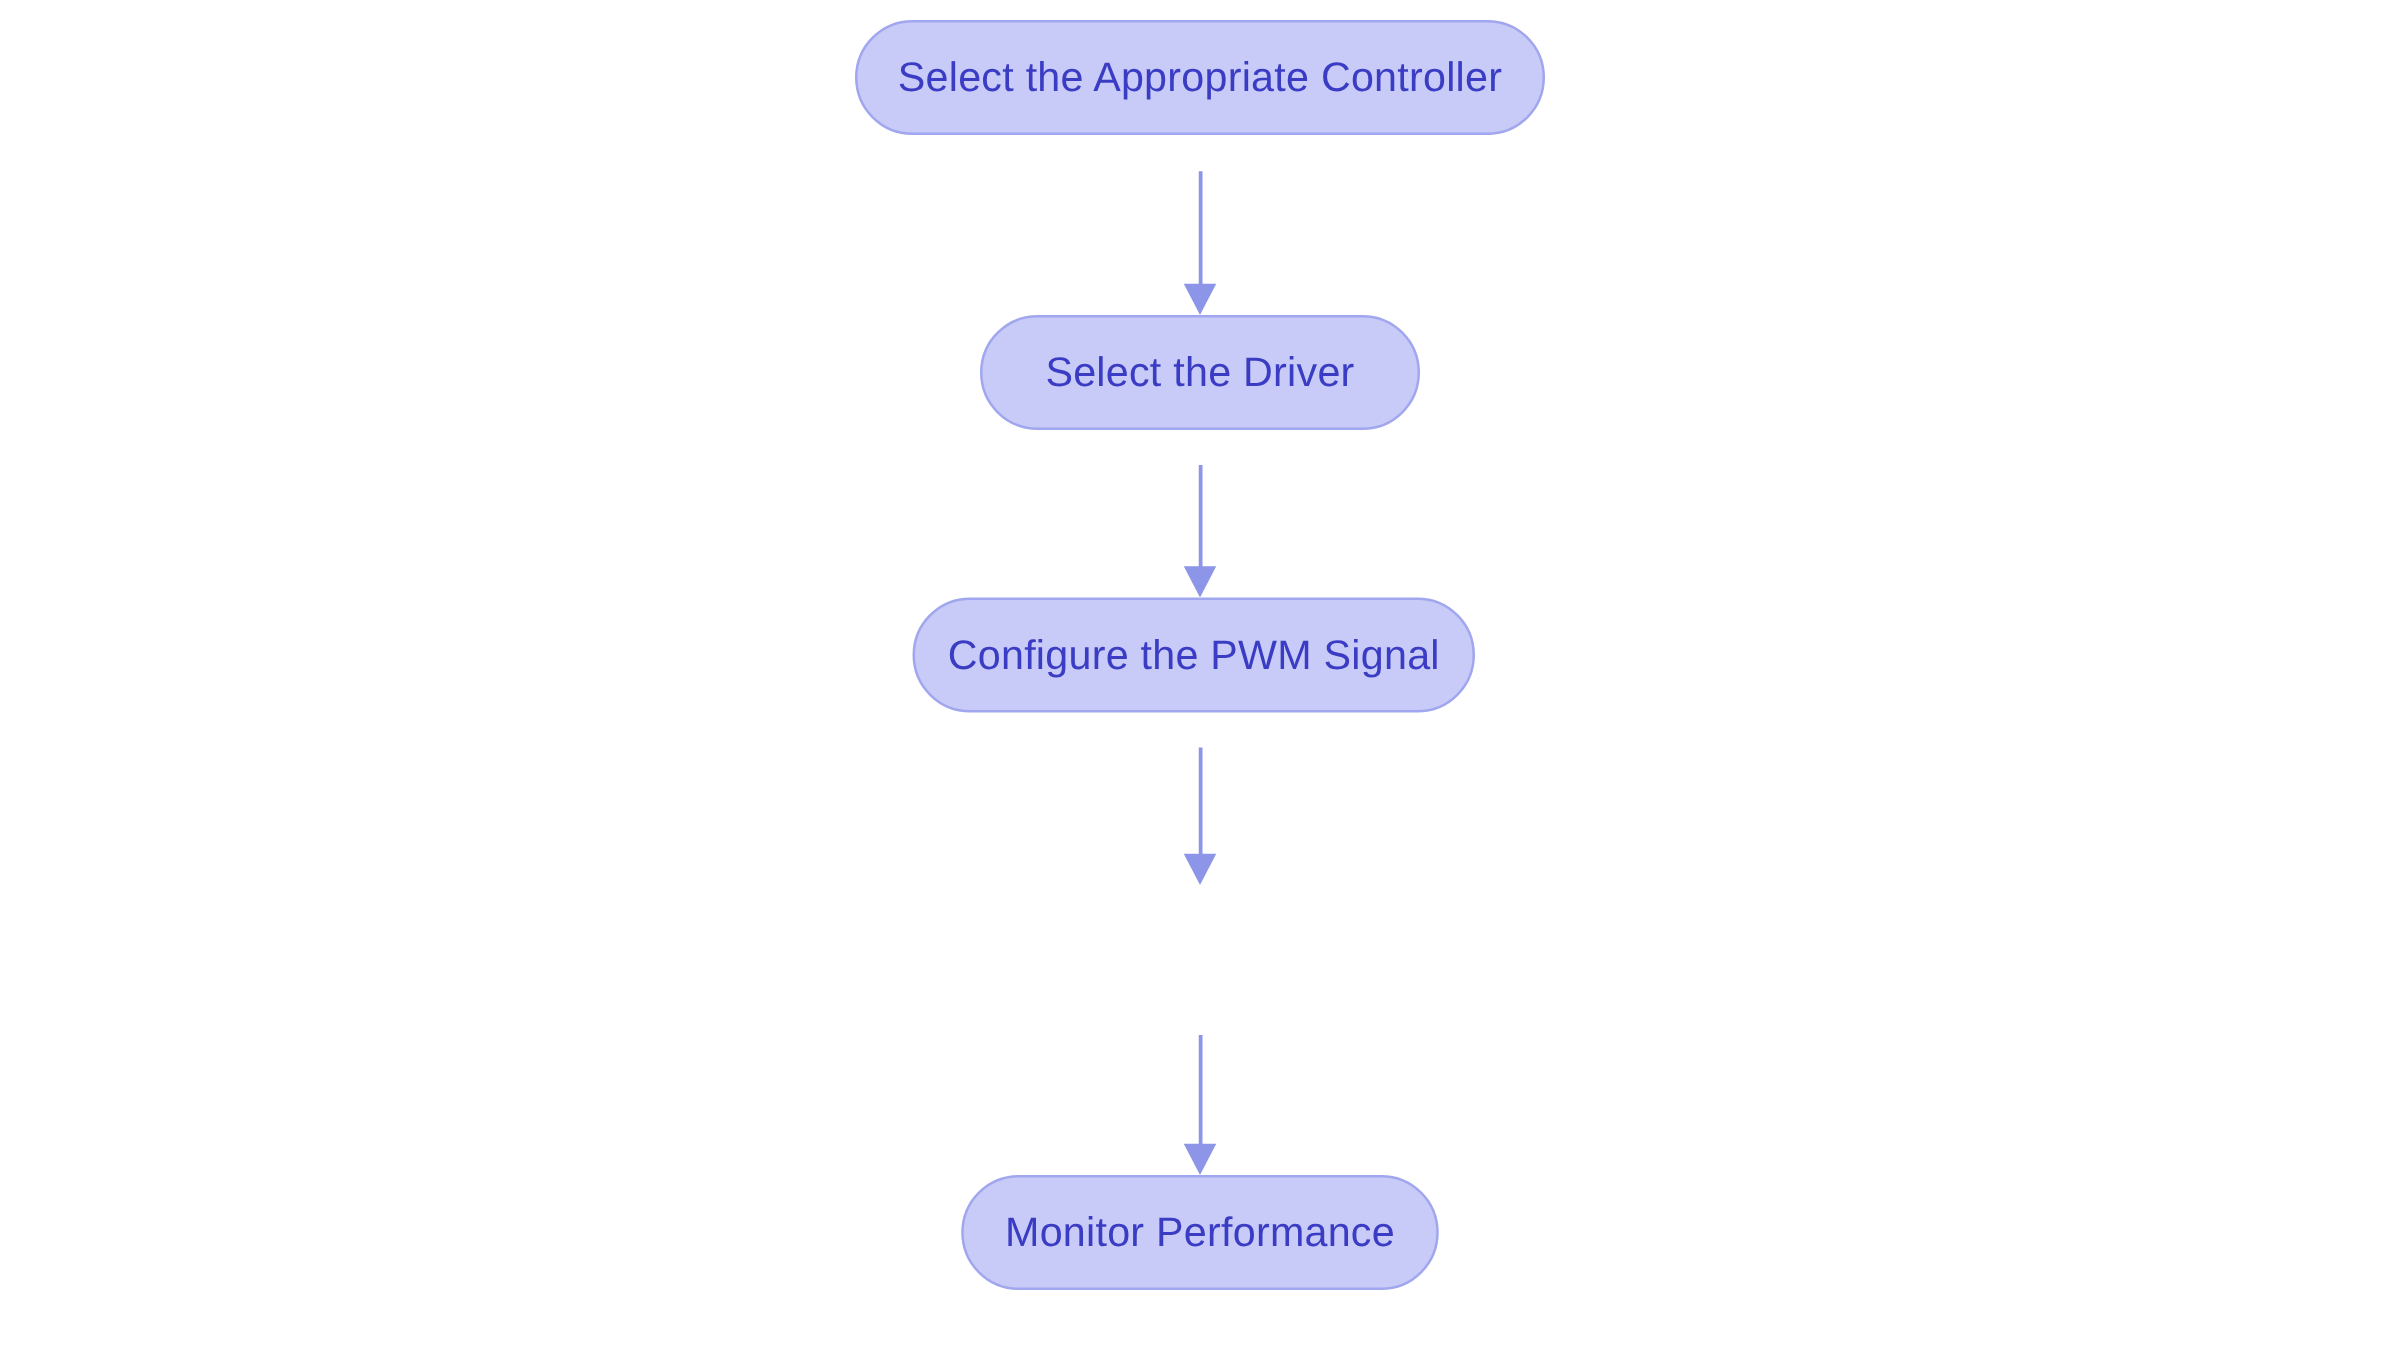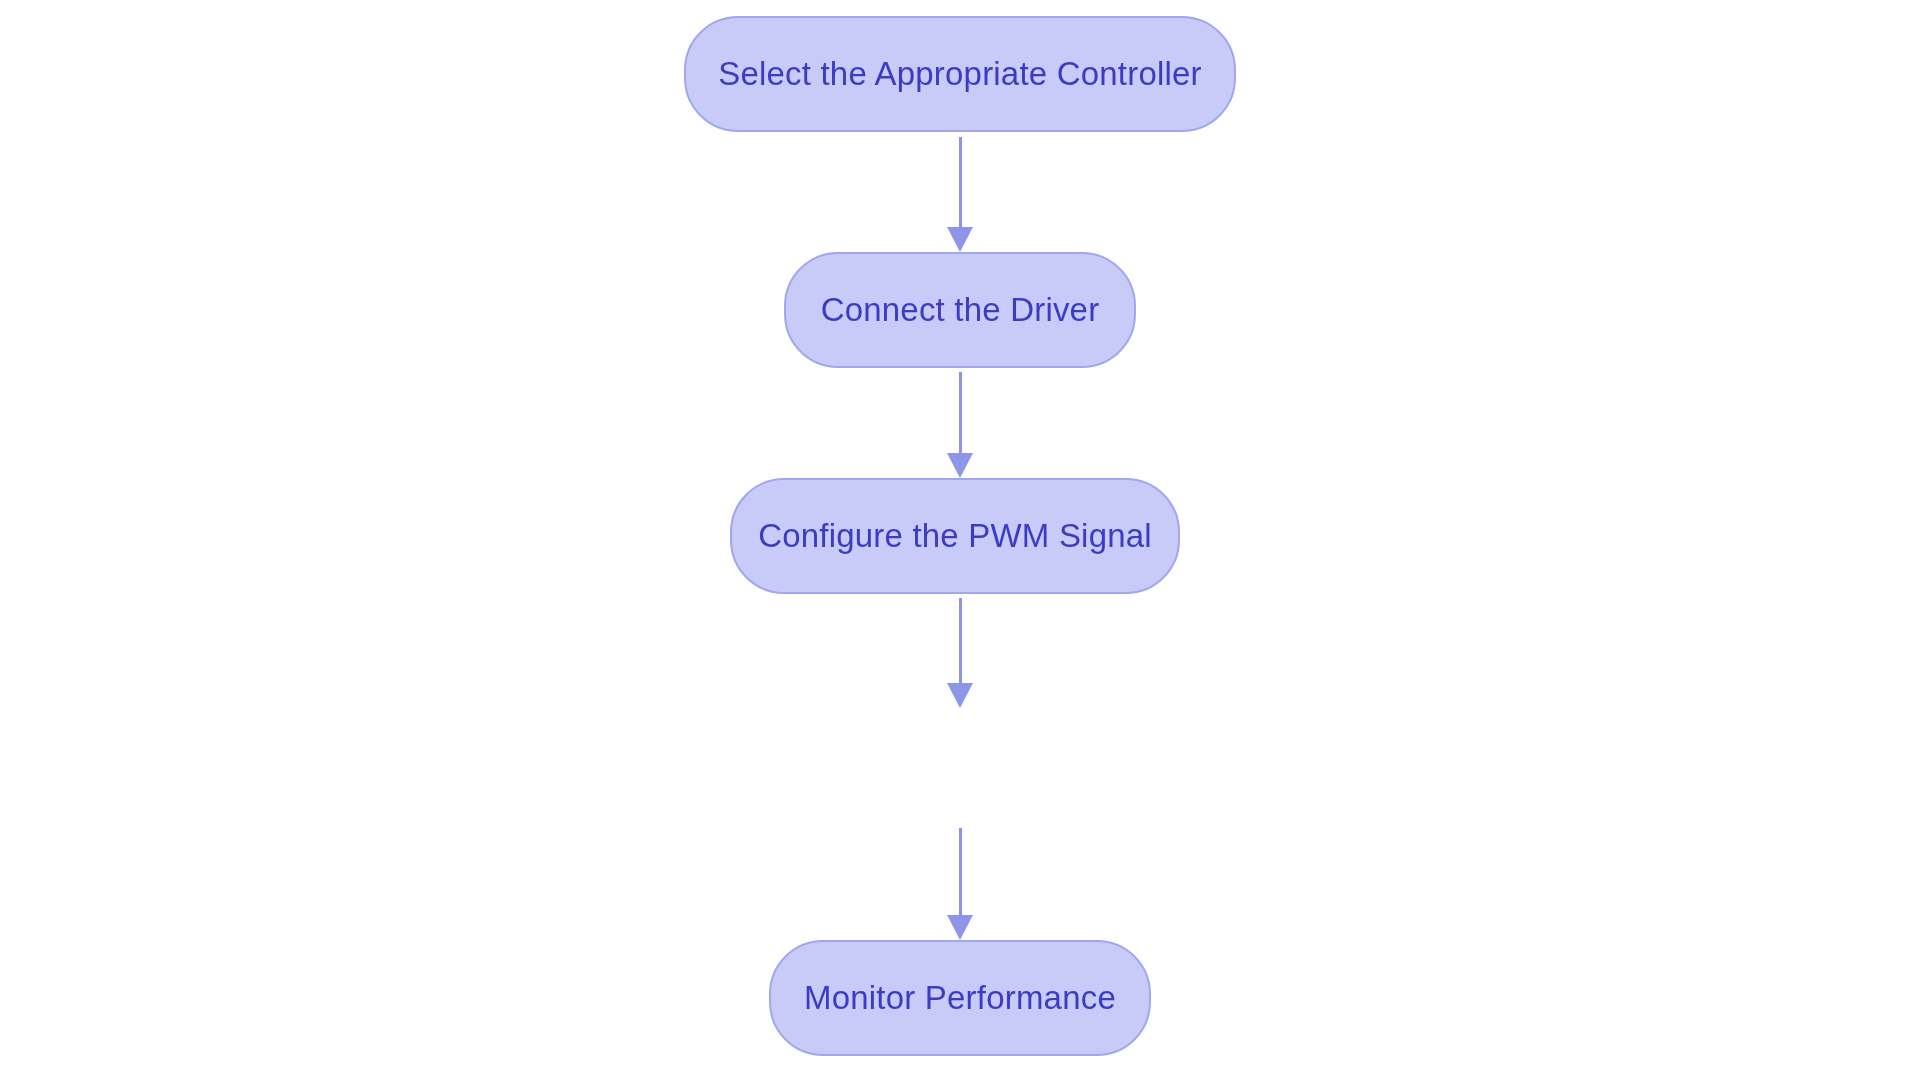--- a/index.html
+++ b/index.html
@@ -10,21 +10,21 @@
   #canvas {
     position: relative;
     width: 1920px;
     height: 1083px;
     background: var(--bg, #ffffff);
     overflow: hidden;
     font-family: "Liberation Sans", sans-serif;
   }
   .flow-node {
     position: absolute;
-    height: 116px;
+    height: 92px;
     box-sizing: border-box;
     background: var(--node-fill, #c8cbf7);
     border: 2px solid var(--node-border, #a0a7ef);
     border-radius: 54px;
     display: flex;
     align-items: center;
     justify-content: center;
     color: var(--node-text, #3b3cc4);
     font-size: 33px;
     letter-spacing: 0.2px;
@@ -73,21 +73,21 @@
   <div class="flow-node node-1">
     <span>Select the Appropriate Controller</span>
   </div>
 
   <div class="connector conn-1">
     <div class="connector-line"></div>
     <div class="arrowhead"></div>
   </div>
 
   <div class="flow-node node-2">
-    <span>Connect the Driver</span>
+    <span>Select the Driver</span>
   </div>
 
   <div class="connector conn-2">
     <div class="connector-line"></div>
     <div class="arrowhead"></div>
   </div>
 
   <div class="flow-node node-3">
     <span>Configure the PWM Signal</span>
   </div>

